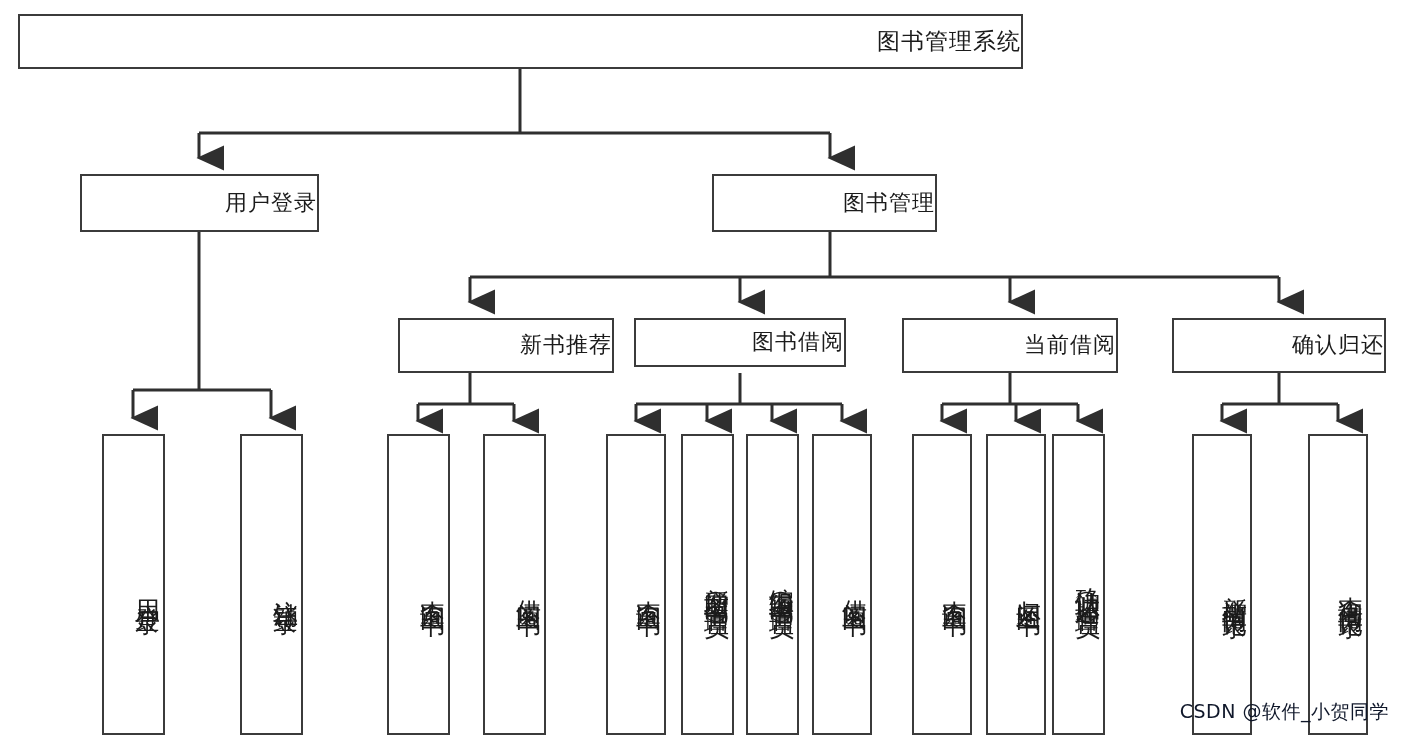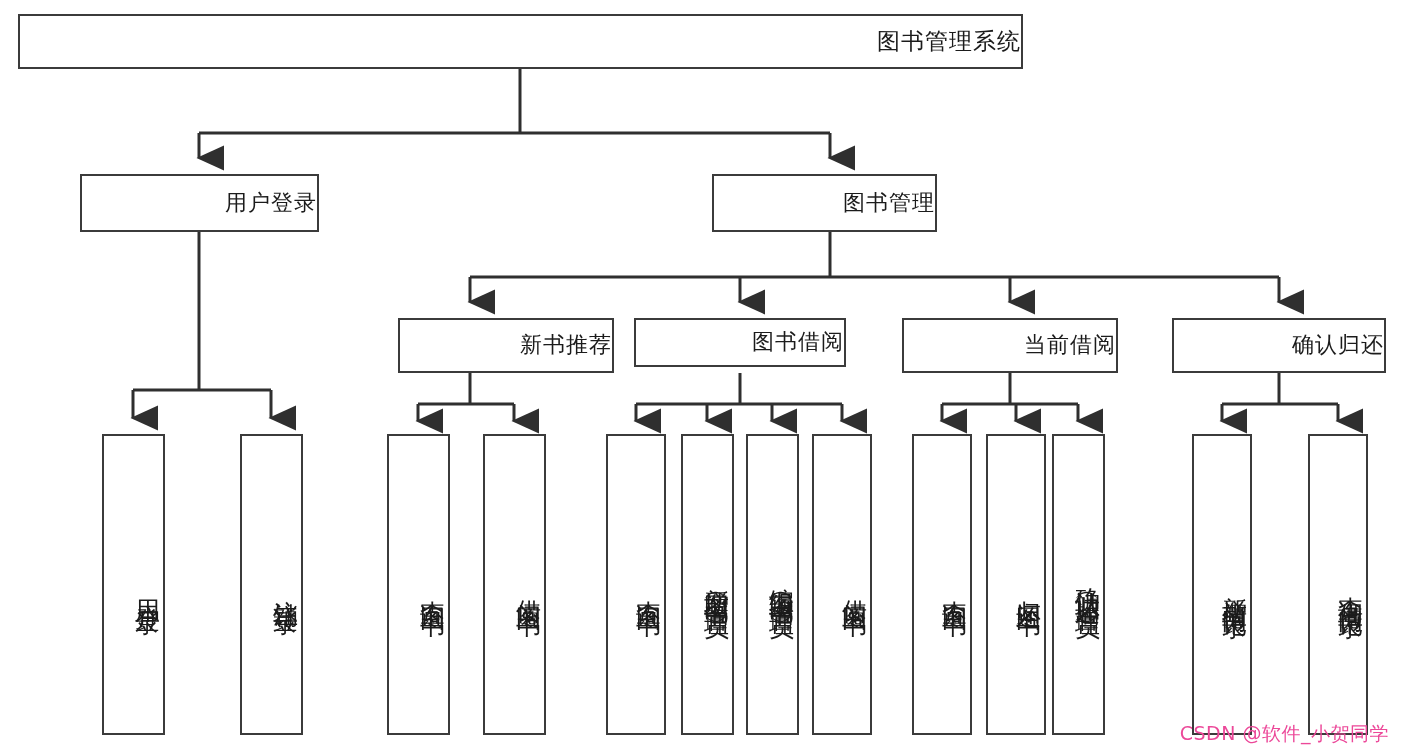--- a/index.html
+++ b/index.html
@@ -56,23 +56,23 @@
   .node-v.pack {
     align-items: flex-start;
     padding-top: 2px;
   }
   .root {
     font-size: 23px;
   }
   #watermark {
     position: absolute;
     right: 16px;
-    bottom: 0;
+    bottom: 22px;
     font-size: 19px;
-    color: #ec4899;
+    color: #0f172a;
     letter-spacing: 0.5px;
     white-space: nowrap;
   }
 </style>
 </head>
 <body>
 
 <div id="canvas">
 
   <svg id="edges" viewBox="0 0 1405 747" xmlns="http://www.w3.org/2000/svg">

